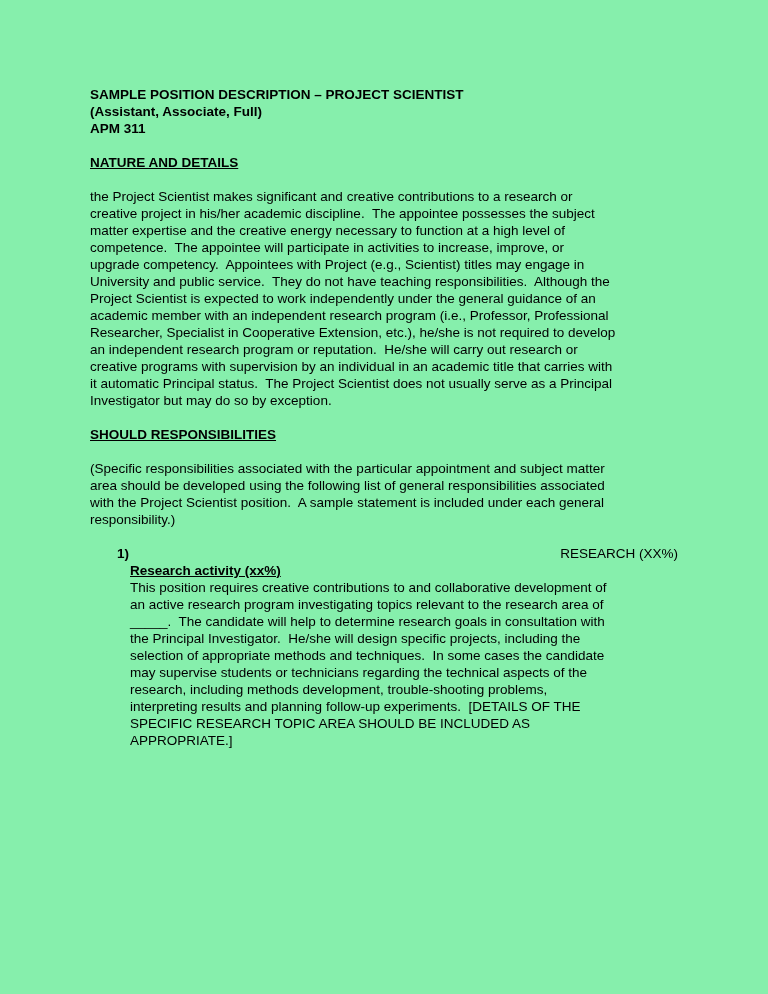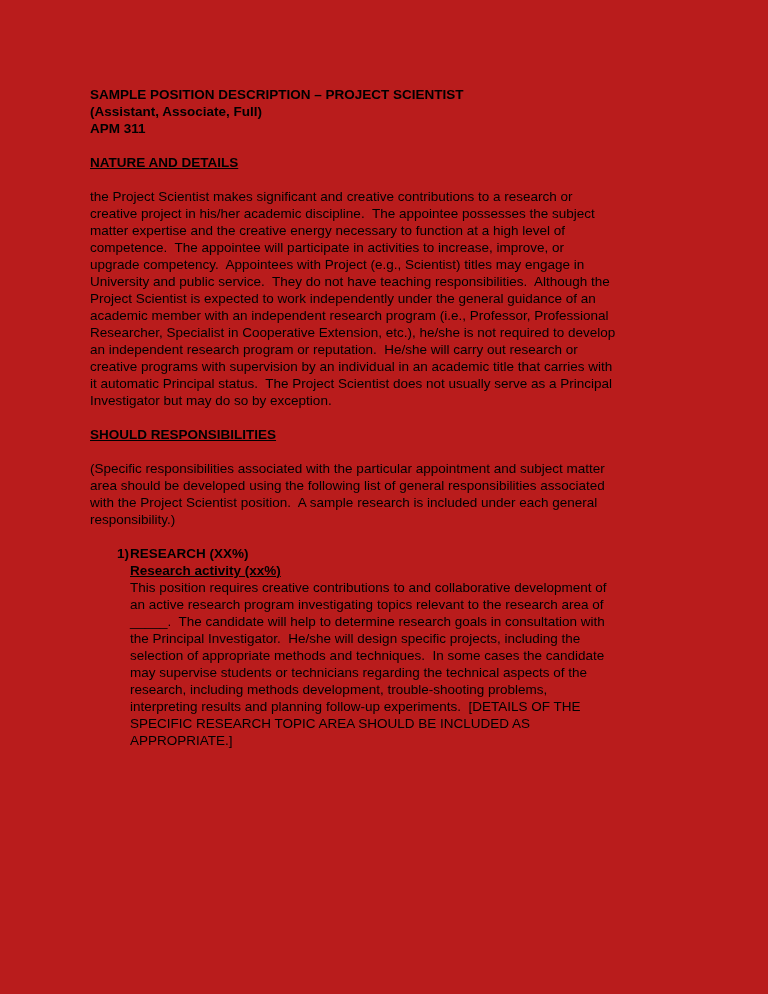--- a/index.html
+++ b/index.html
@@ -4,21 +4,21 @@
 <style>
   html, body {
     margin: 0;
     padding: 0;
     background: #ffffff;
   }
   .page {
     position: relative;
     width: 768px;
     height: 994px;
-    background: #b91c1c;
+    background: #86efac;
     color: #000000;
     font-family: "Liberation Sans", "DejaVu Sans", sans-serif;
     font-size: 13.5px;
     line-height: 17px;
     box-sizing: border-box;
     padding: 86px 10px 0 90px;
     overflow: hidden;
   }
   .block {
     white-space: pre-wrap;
@@ -39,22 +39,23 @@
   .list-number {
     flex: 0 0 13px;
     font-weight: bold;
     white-space: pre;
   }
   .list-content {
     flex: 1 1 auto;
     max-width: 548px;
   }
   .item-title {
-    font-weight: bold;
+    font-weight: normal;
     white-space: pre-wrap;
+    text-align: right;
   }
   .underlined-subheading {
     text-decoration: underline;
     white-space: pre-wrap;
     font-weight: bold;
   }
   .item-body {
     white-space: pre-wrap;
   }
   .publication {
@@ -86,21 +87,21 @@
 Researcher, Specialist in Cooperative Extension, etc.), he/she is not required to develop
 an independent research program or reputation.  He/she will carry out research or
 creative programs with supervision by an individual in an academic title that carries with
 it automatic Principal status.  The Project Scientist does not usually serve as a Principal
 Investigator but may do so by exception.</div>
 
   <div class="heading">SHOULD RESPONSIBILITIES</div>
 
   <div class="block">(Specific responsibilities associated with the particular appointment and subject matter
 area should be developed using the following list of general responsibilities associated
-with the Project Scientist position.  A sample research is included under each general
+with the Project Scientist position.  A sample statement is included under each general
 responsibility.)</div>
 
   <div class="list-item">
     <div class="list-number">1)</div>
     <div class="list-content">
       <div class="item-title">RESEARCH (XX%)</div>
       <div class="underlined-subheading">Research activity (xx%)</div>
       <div class="item-body">This position requires creative contributions to and collaborative development of
 an active research program investigating topics relevant to the research area of
 _____.  The candidate will help to determine research goals in consultation with

